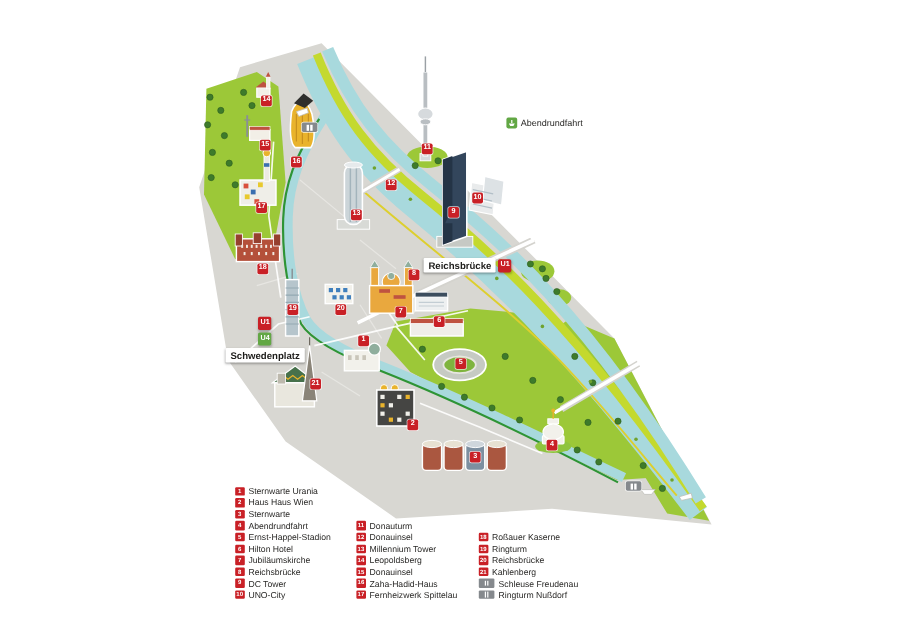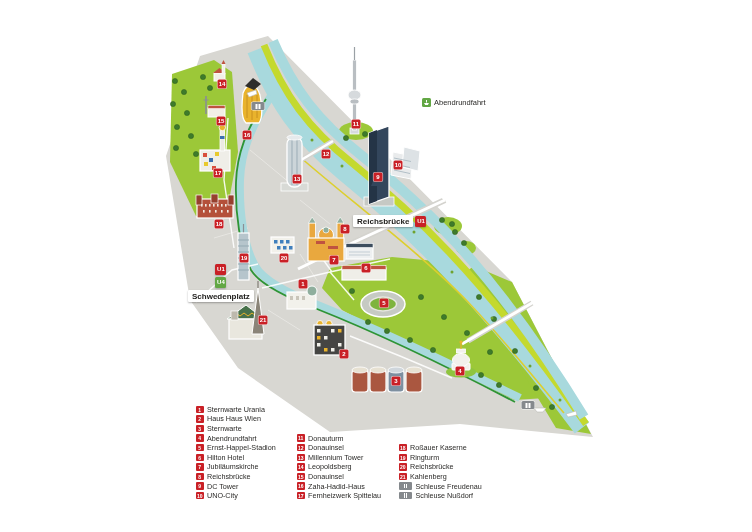--- a/index.html
+++ b/index.html
@@ -479,17 +479,17 @@
             <i></i>
             <i></i>
           </span>
           <span class="legend-label">Schleuse Freudenau</span>
         </div>
         <div class="legend-row">
           <span class="legend-badge lock">
             <i></i>
             <i></i>
           </span>
-          <span class="legend-label">Schleuse Nußdorf</span>
+          <span class="legend-label">Ringturm Nußdorf</span>
         </div>
       </div>
     </div>
 </div>
 
 </body></html>

